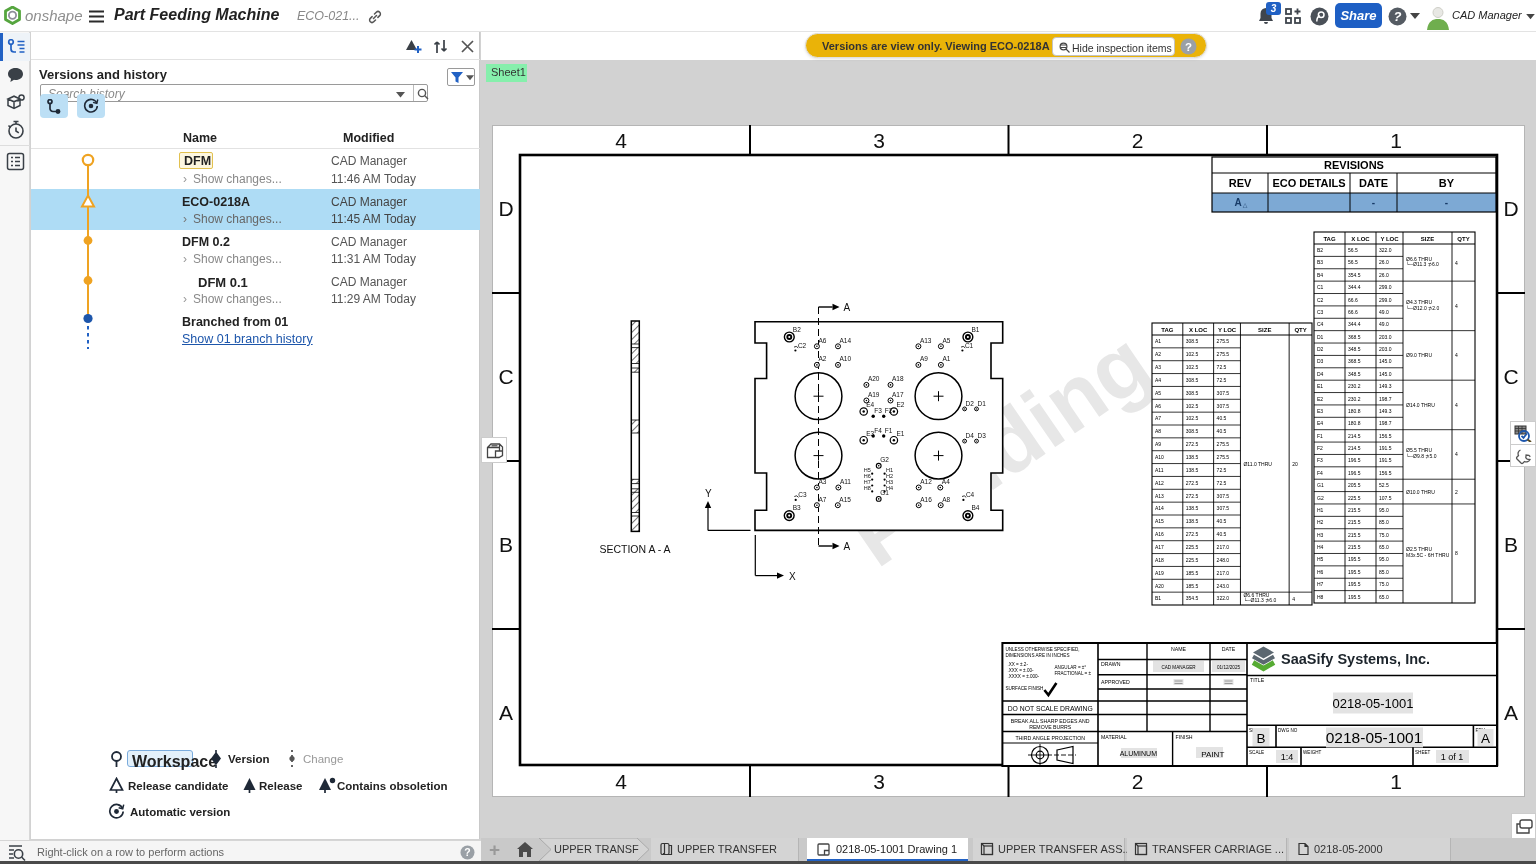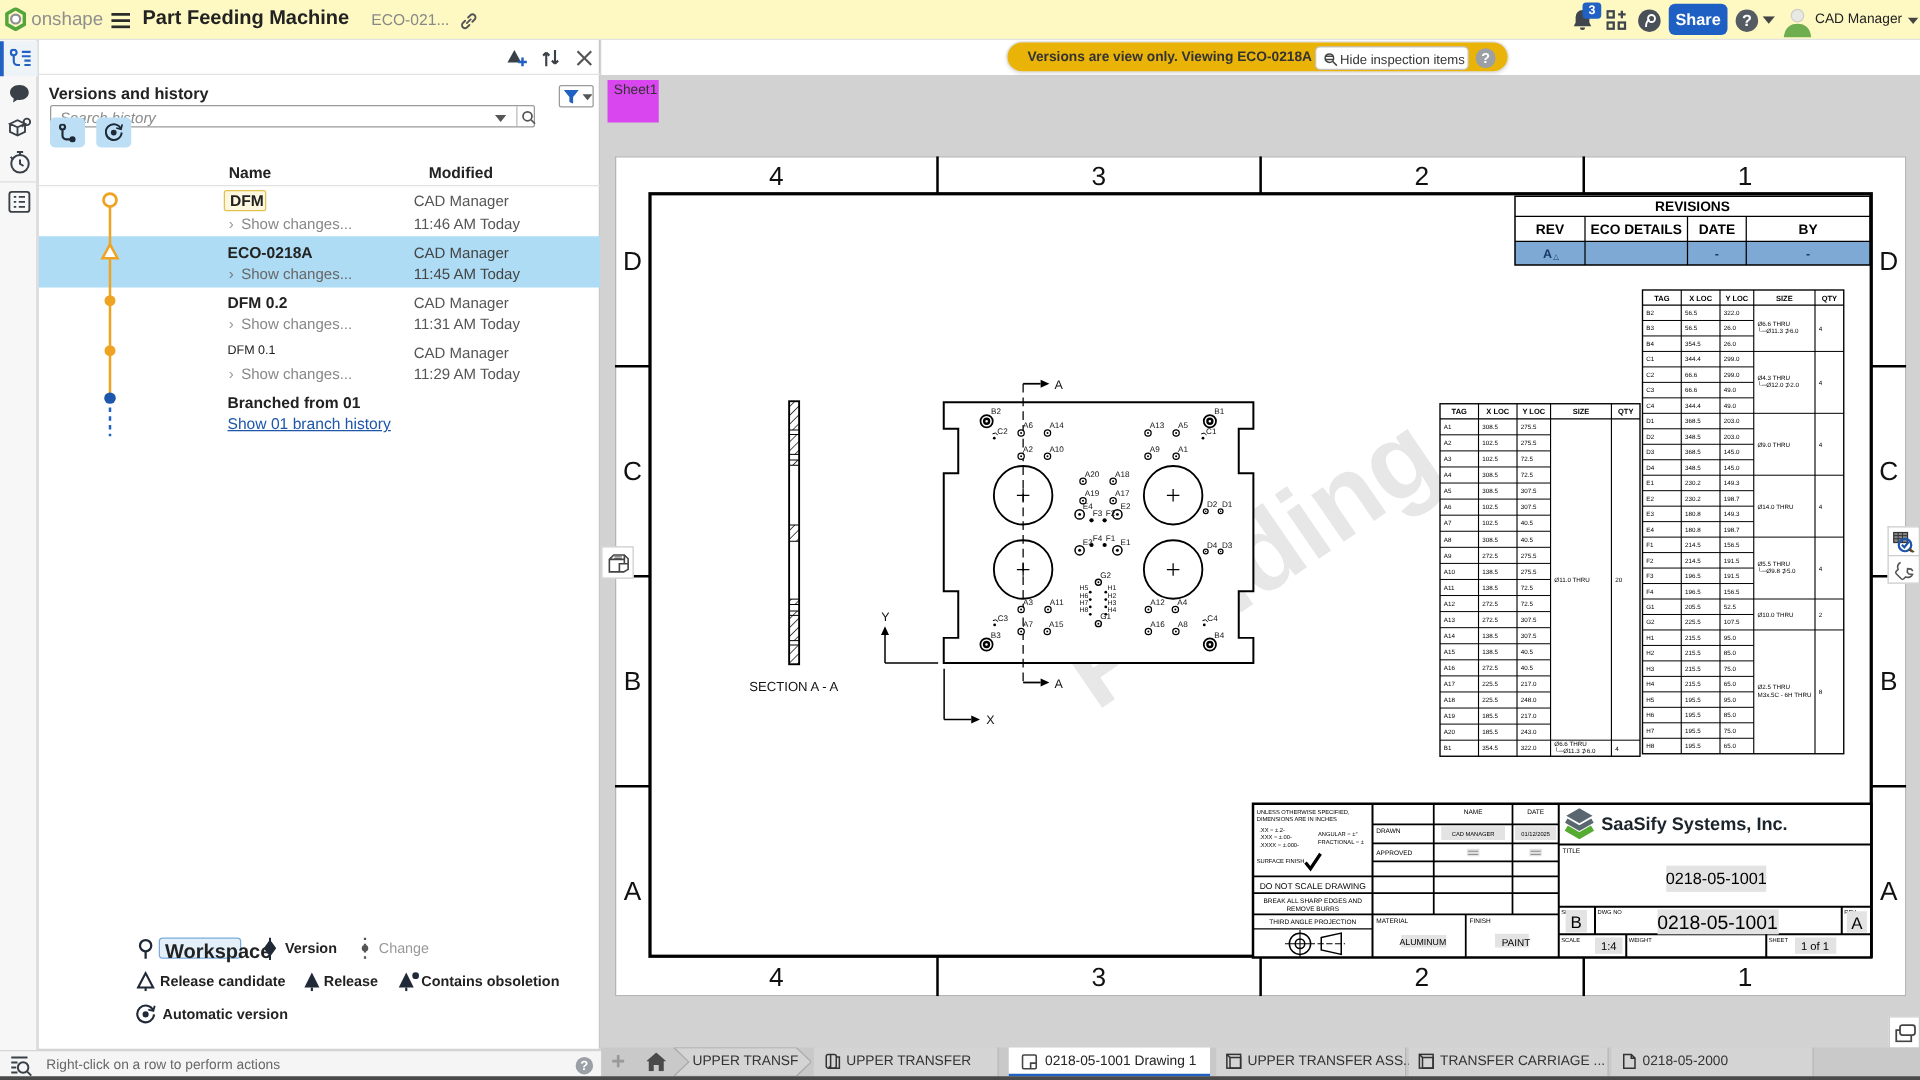--- a/index.html
+++ b/index.html
@@ -1,21 +1,21 @@
 <!DOCTYPE html>
 <html><head><meta charset="utf-8">
 <style>
 * { margin:0; padding:0; box-sizing:border-box; }
 html,body { width:1536px; height:864px; overflow:hidden; font-family:"Liberation Sans",sans-serif; }
 .abs { position:absolute; white-space:nowrap; }
 </style></head>
 <body>
 <div class="abs" style="left:0;top:0;width:1536px;height:864px;background:#d2d2d2;">
 
-<div class="abs" style="left:0;top:0;width:1536px;height:32px;background:#fef9c3;border-bottom:1px solid #e3e3e3;z-index:30;">
+<div class="abs" style="left:0;top:0;width:1536px;height:32px;background:#ffffff;border-bottom:1px solid #e3e3e3;z-index:30;font-style:italic;">
   <svg class="abs" style="left:4px;top:6px" width="17" height="19" viewBox="0 0 17 19">
     <path d="M8.5 1 L15.5 5 V13.5 L8.5 17.5 L1.5 13.5 V5 Z" fill="none" stroke="#55a53e" stroke-width="2.8" stroke-linejoin="round"></path>
     <circle cx="8.5" cy="9.2" r="3.6" fill="#fff" stroke="#8f8f9a" stroke-width="1.8"></circle>
   </svg>
   <span class="abs" style="left:25px;top:7px;font-size:15px;color:#8f8f8f;">onshape</span>
   <svg class="abs" style="left:89px;top:10px" width="15" height="13" viewBox="0 0 15 13">
         <path d="M0 1.5h15M0 6.5h15M0 11.5h15" stroke="#2b2b2b" stroke-width="2.2"></path>
       </svg>
   <span class="abs" style="left:114px;top:6px;font-size:16px;font-weight:bold;color:#222;">Part Feeding Machine</span>
   <span class="abs" style="left:297px;top:9px;font-size:12.5px;color:#888;">ECO-021...</span>
@@ -175,21 +175,21 @@
       <span class="abs" style="left:162px;top:180px;font-size:12px;color:#666;">Show changes...</span>
   <span class="abs" style="left:300px;top:163px;font-size:12px;color:#444;">CAD Manager</span>
   <span class="abs" style="left:300px;top:180px;font-size:12px;color:#444;">11:45 AM Today</span>
 
   <span class="abs" style="left:151px;top:203px;font-size:12.5px;font-weight:bold;color:#222;">DFM 0.2</span>
   <span class="abs" style="left:152px;top:220px;font-size:12px;color:#999;">›</span>
       <span class="abs" style="left:162px;top:220px;font-size:12px;color:#888;">Show changes...</span>
   <span class="abs" style="left:300px;top:203px;font-size:12px;color:#555;">CAD Manager</span>
   <span class="abs" style="left:300px;top:220px;font-size:12px;color:#555;">11:31 AM Today</span>
 
-  <span class="abs" style="left:151px;top:243px;font-size:10px;font-weight:normal;color:#222;">DFM 0.1</span>
+  <span class="abs" style="left:167px;top:243px;font-size:13px;font-weight:bold;color:#222;">DFM 0.1</span>
   <span class="abs" style="left:152px;top:260px;font-size:12px;color:#999;">›</span>
       <span class="abs" style="left:162px;top:260px;font-size:12px;color:#888;">Show changes...</span>
   <span class="abs" style="left:300px;top:243px;font-size:12px;color:#555;">CAD Manager</span>
   <span class="abs" style="left:300px;top:260px;font-size:12px;color:#555;">11:29 AM Today</span>
 
   <span class="abs" style="left:151px;top:283px;font-size:12.5px;font-weight:bold;color:#222;">Branched from 01</span>
   <span class="abs" style="left:151px;top:300px;font-size:12.5px;color:#1d56ab;text-decoration:underline;">Show 01 branch history</span>
 
   <svg class="abs" style="left:78px;top:719px" width="15" height="17" viewBox="0 0 15 17">
         <circle cx="7.5" cy="5.5" r="4.5" fill="none" stroke="#1f2937" stroke-width="1.8"></circle>
@@ -261,21 +261,21 @@
           </g>
         </svg>
     <span class="abs" style="left:19px;top:4px;font-size:10.5px;color:#333;">Hide inspection items</span>
   </div>
   <svg class="abs" style="left:374px;top:4px" width="17" height="17" viewBox="0 0 17 17">
         <circle cx="8.5" cy="8.5" r="8" fill="#9aa0a6"></circle>
         <text x="8.5" y="12.8" text-anchor="middle" font-size="11.5" font-weight="bold" fill="#fff" font-family="Liberation Sans">?</text>
       </svg>
 </div>
 
-<div class="abs" style="left:486px;top:64px;width:41px;height:34px;background:#d946ef;">
+<div class="abs" style="left:486px;top:64px;width:41px;height:18px;background:#86efac;">
   <span class="abs" style="left:5px;top:2px;font-size:11px;color:#333;">Sheet1</span>
 </div>
 
 <svg class="abs" style="left:492px;top:125px;z-index:5;" width="1033" height="672" viewBox="0 0 1033 672">
 <rect x="0.5" y="0.5" width="1032" height="671" fill="#ffffff" stroke="#b5b5b5" stroke-width="1"></rect>
 <rect x="28" y="30" width="977" height="610" fill="none" stroke="#000" stroke-width="2.6"></rect>
 <line x1="258" y1="0" x2="258" y2="30" stroke="#000" stroke-width="2"></line>
 <line x1="258" y1="640" x2="258" y2="672" stroke="#000" stroke-width="2"></line>
 <line x1="516.5" y1="0" x2="516.5" y2="30" stroke="#000" stroke-width="2"></line>
 <line x1="516.5" y1="640" x2="516.5" y2="672" stroke="#000" stroke-width="2"></line>

